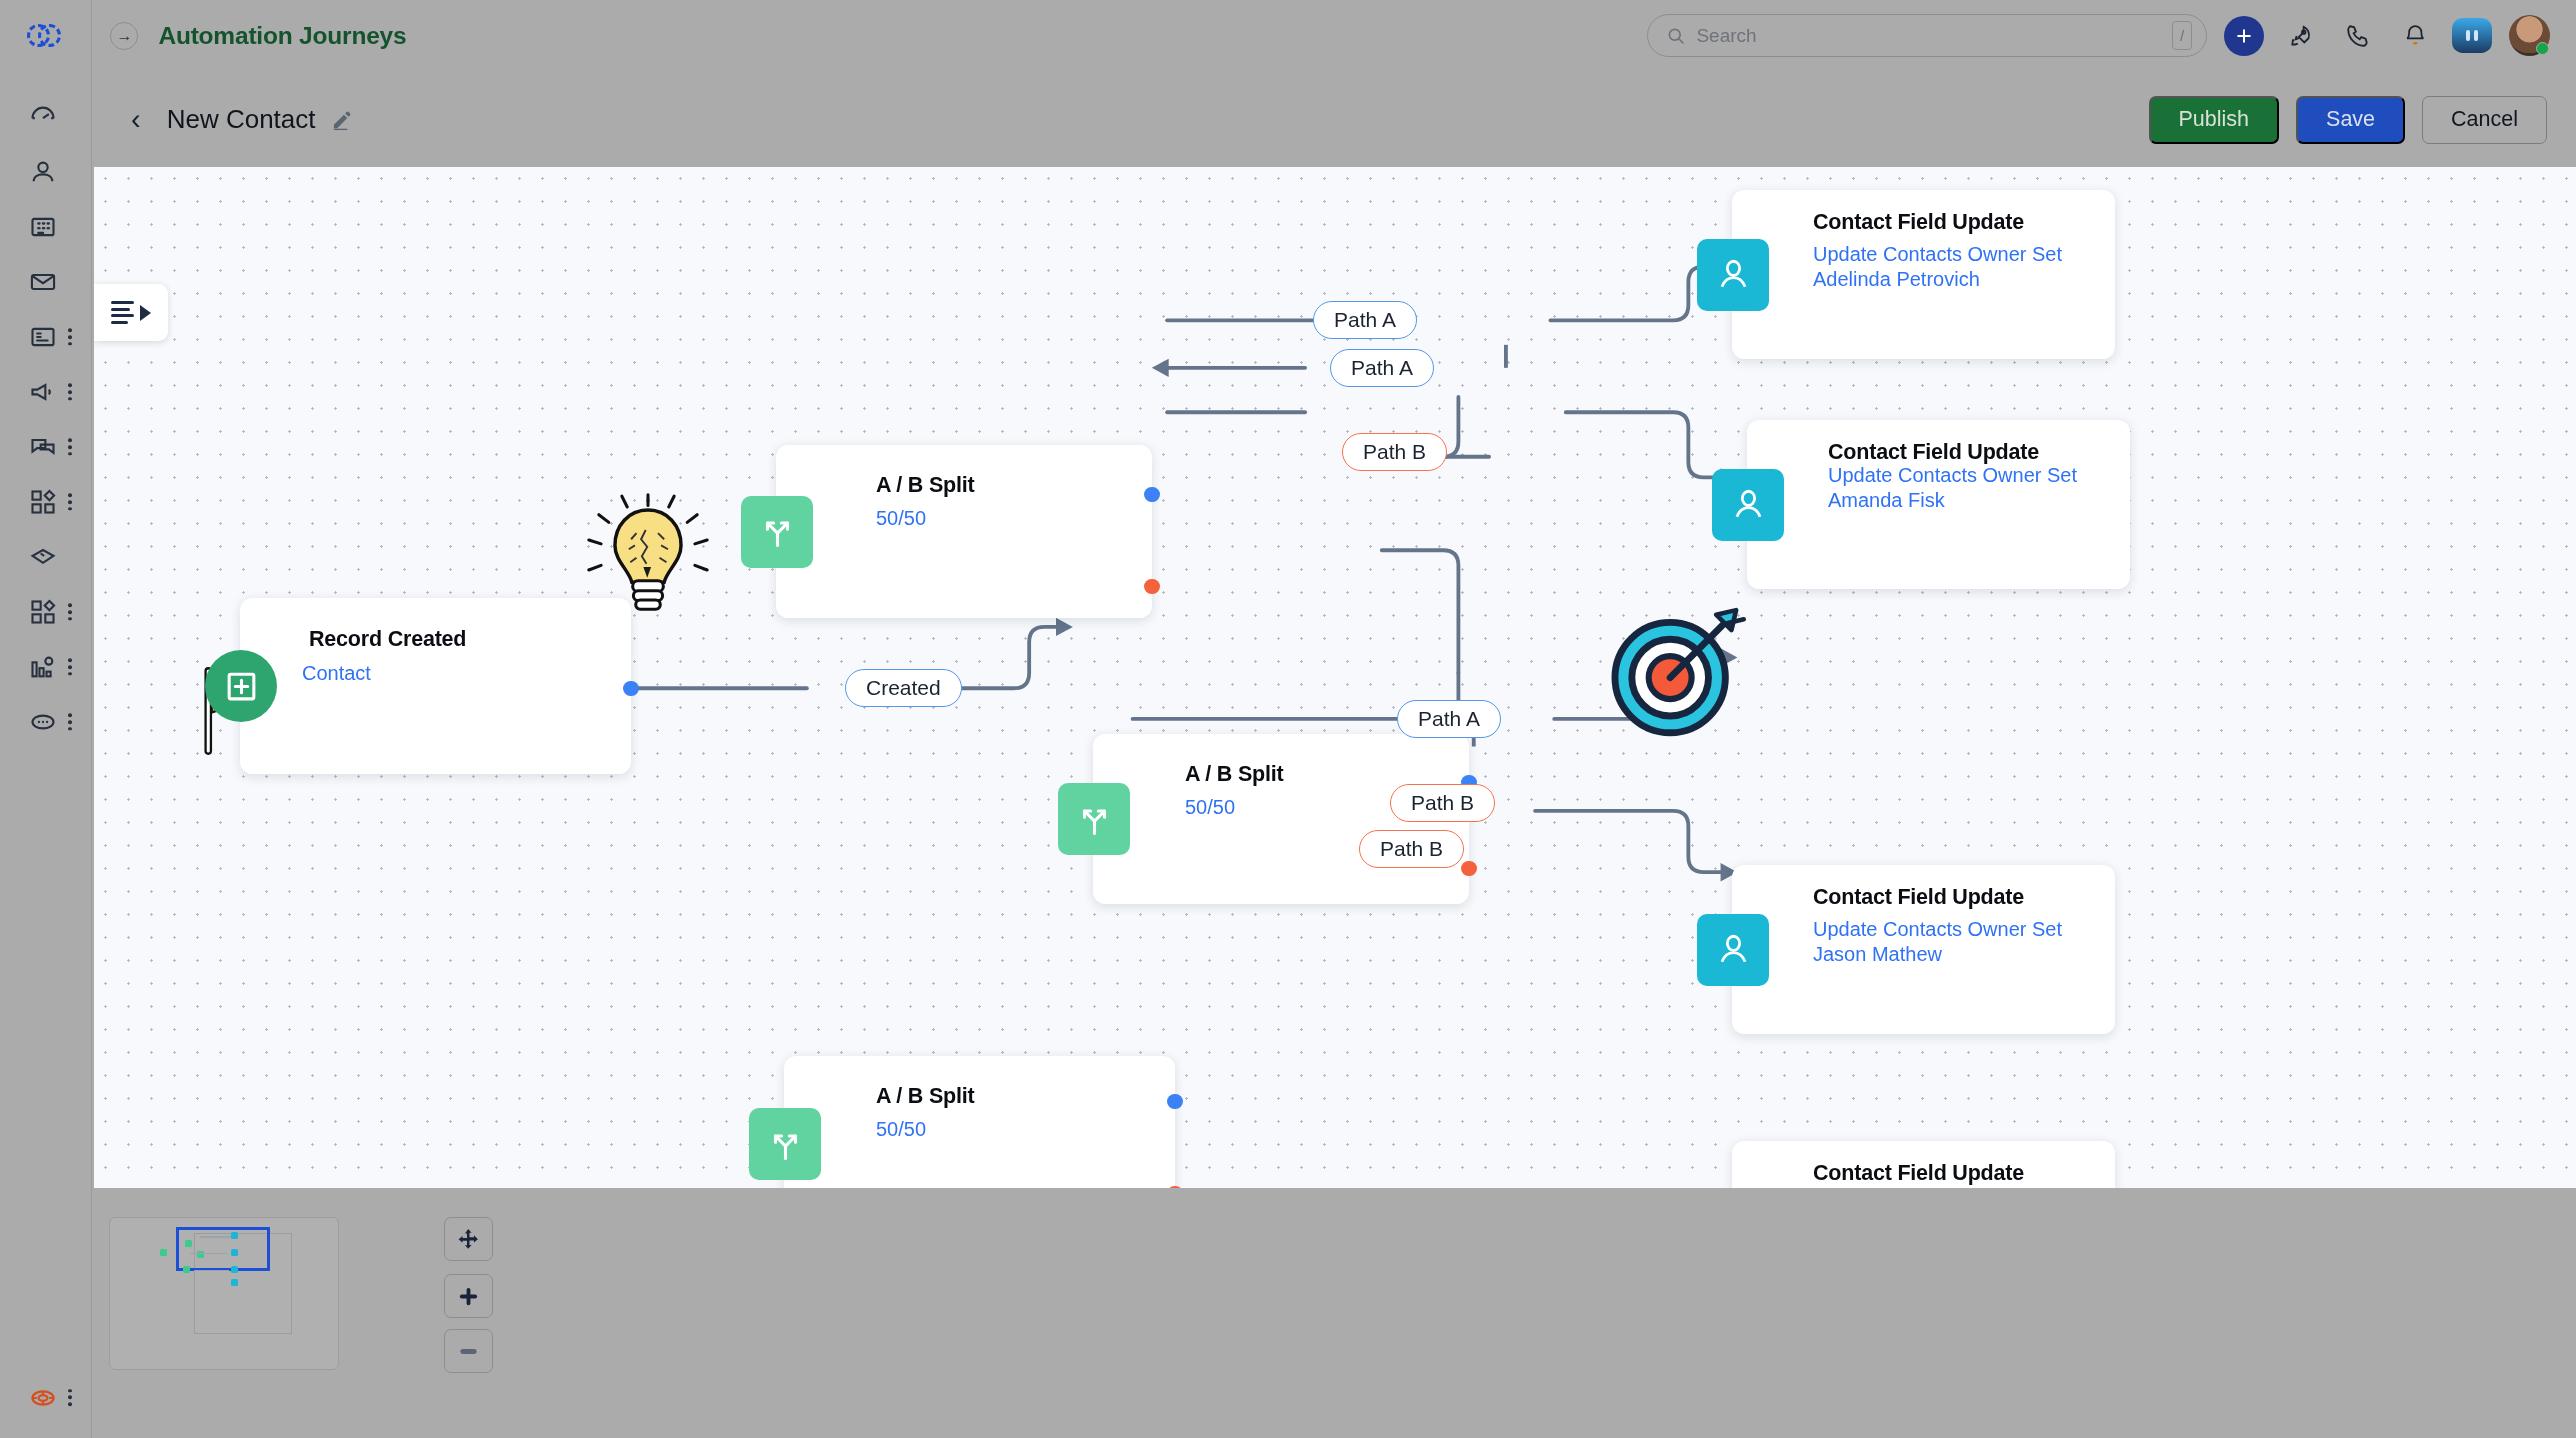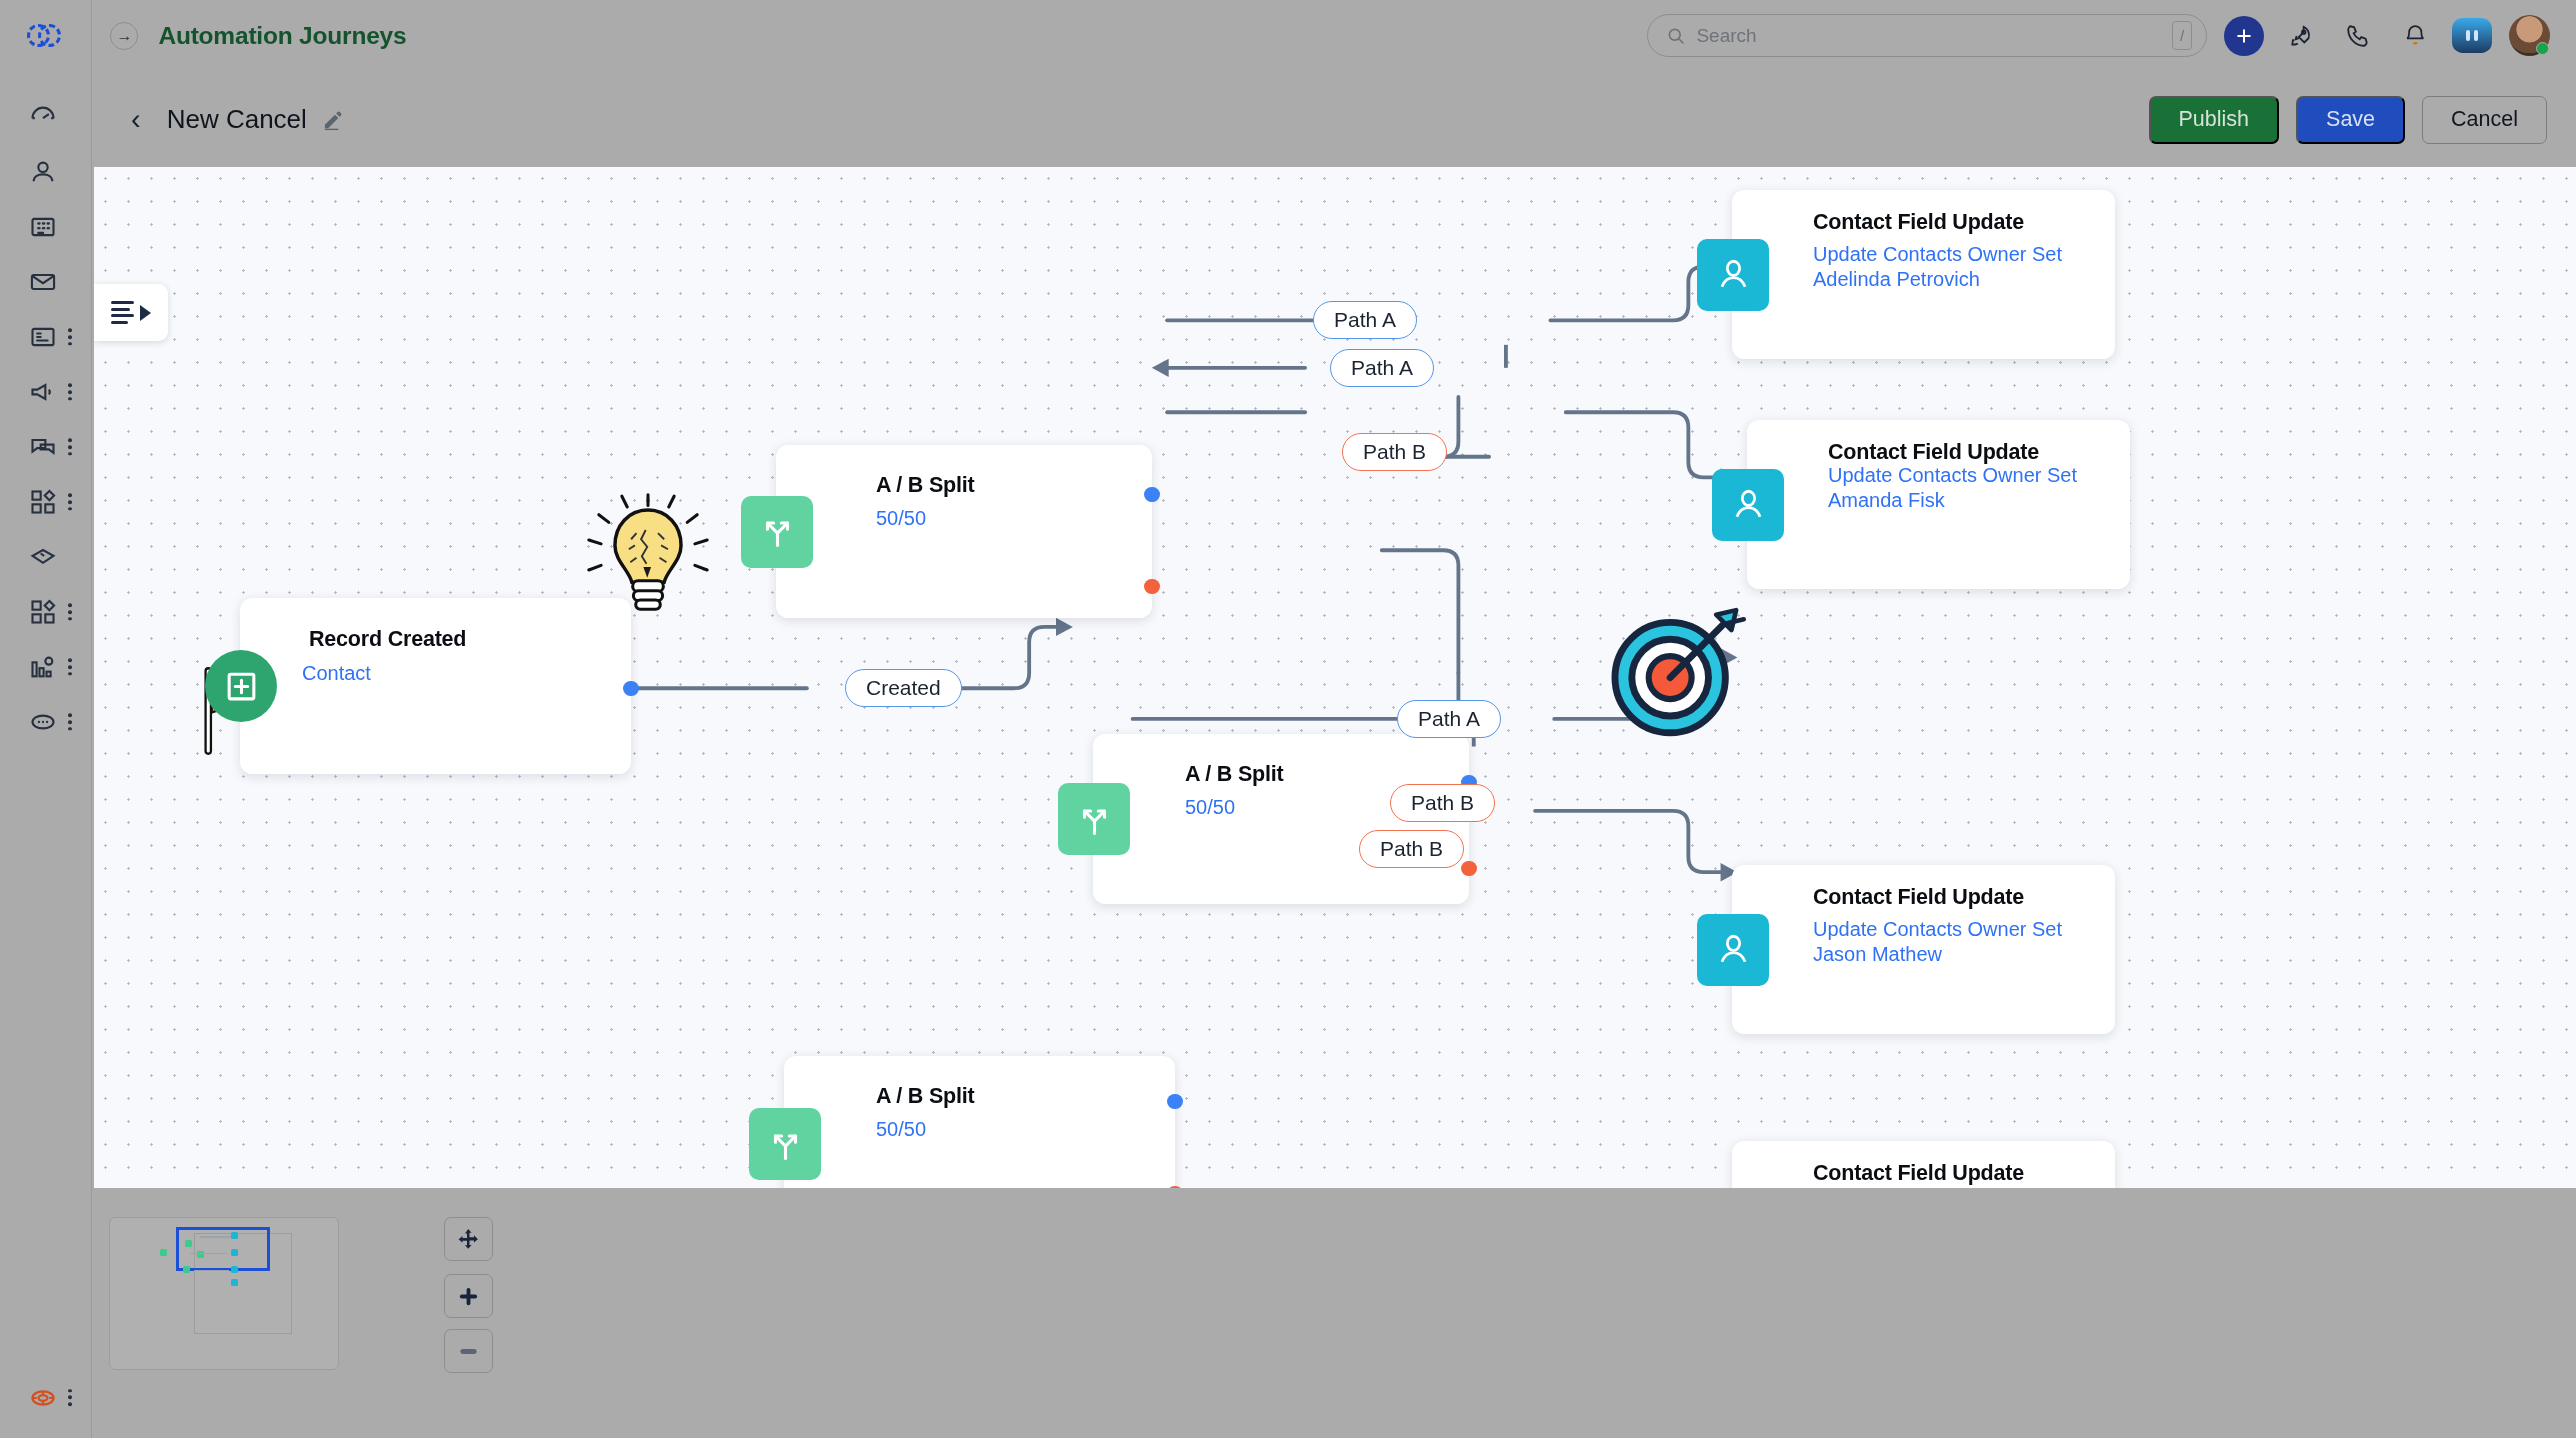--- a/index.html
+++ b/index.html
@@ -430,21 +430,21 @@
       <span class="kebab">
           <i></i>
           <i></i>
           <i></i>
         </span>
     </div>
   </div>
 
   <div class="subheader">
     <div class="back-chevron">‹</div>
-    <div class="journey-title">New Cancel</div>
+    <div class="journey-title">New Contact</div>
     <span class="pencil">
       <svg width="23" height="23" viewBox="0 0 24 24" fill="#5b6570">
         <path d="M3 17.5V21h3.5L17 10.5 13.5 7 3 17.5z"></path>
         <path d="M19.8 7.7a1.5 1.5 0 000-2.1l-1.4-1.4a1.5 1.5 0 00-2.1 0L14.8 5.7 18.3 9.2l1.5-1.5z"></path>
         <rect x="3" y="21.6" width="14" height="1.4"></rect>
       </svg>
     </span>
 
     <div class="header-actions">
       <button class="btn btn-publish">Publish</button>

